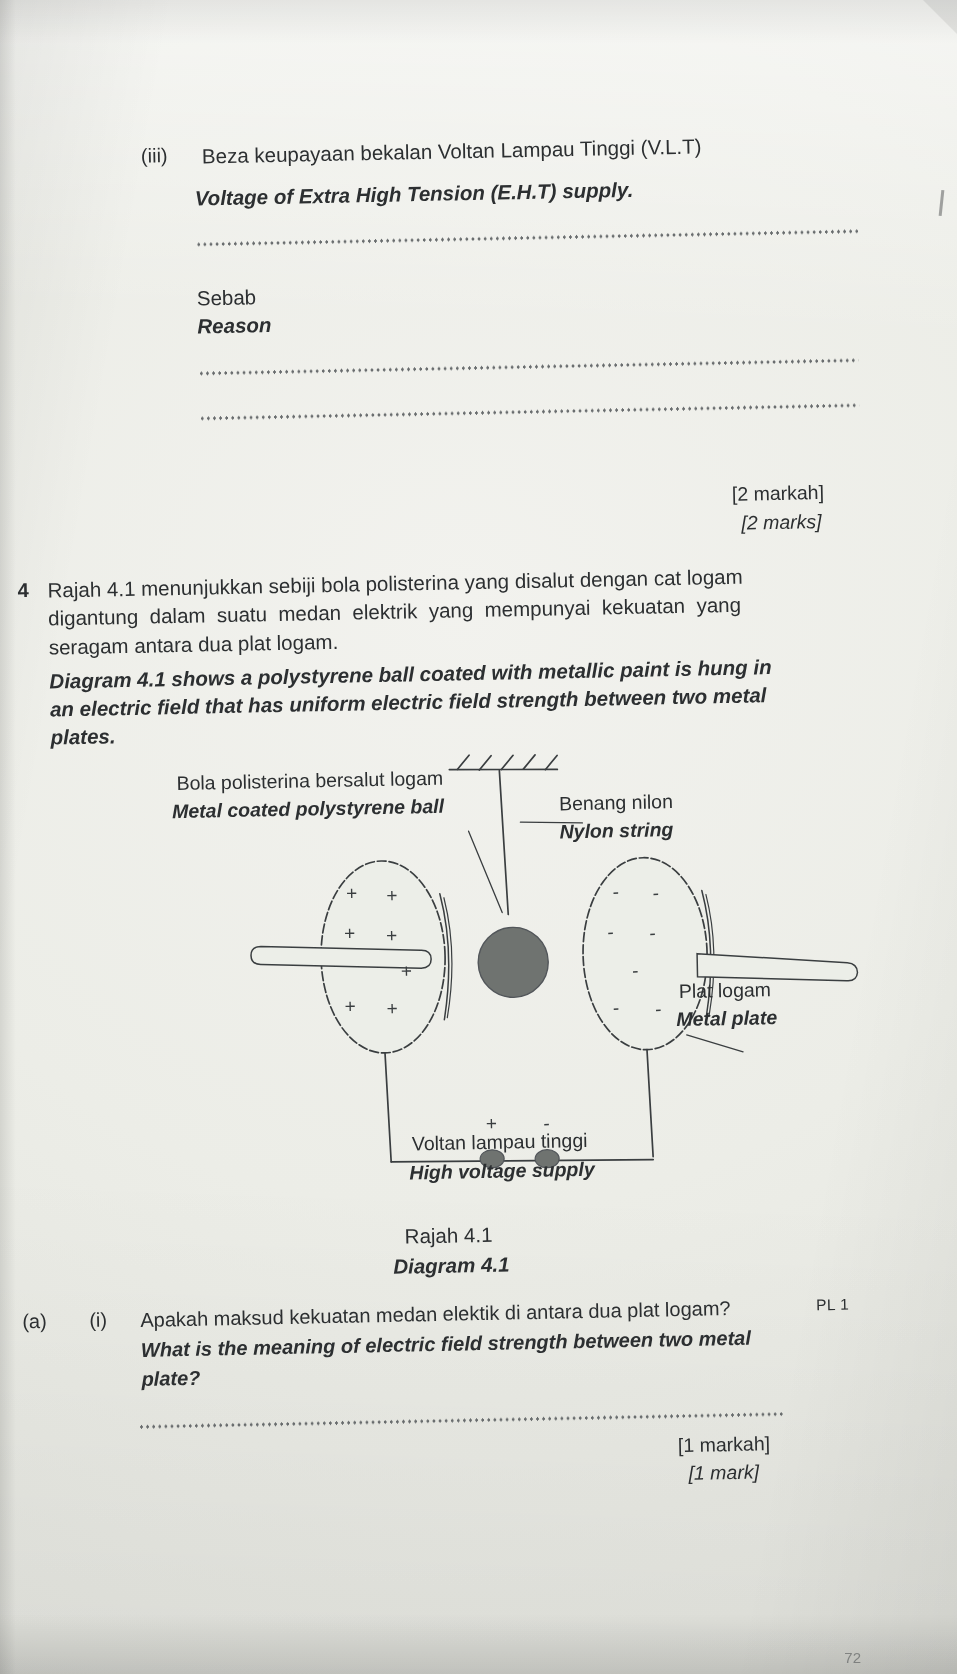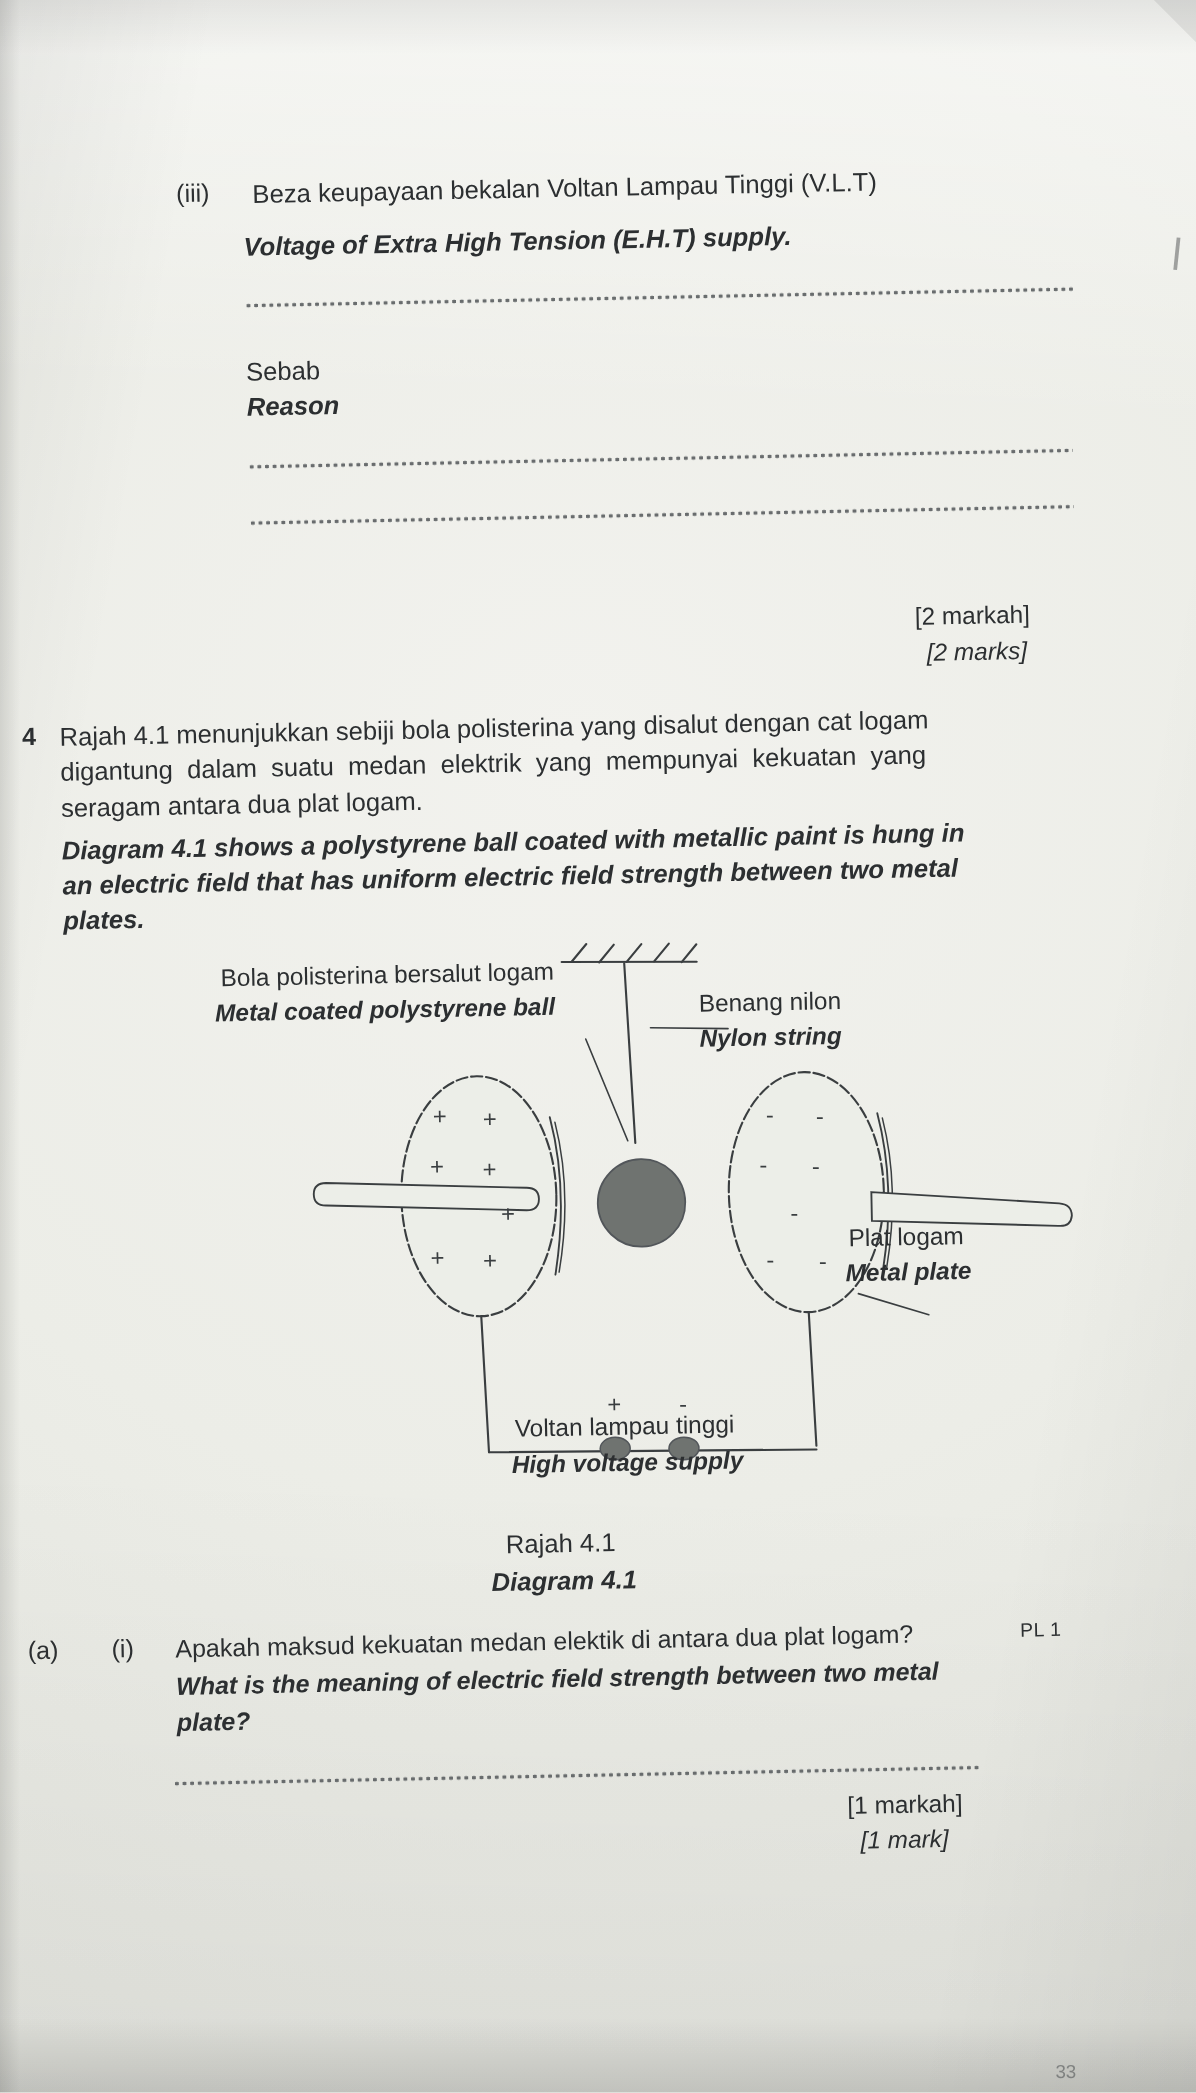--- a/index.html
+++ b/index.html
@@ -209,13 +209,13 @@
   <div class="txt bi" style="left:128px; top:1330px; font-size:20px; font-weight:600;">What is the meaning of electric field strength between two metal</div>
   <div class="txt bi" style="left:128px; top:1359px; font-size:20px; font-weight:600;">plate?</div>
 
   <div class="dots" style="left:124px; top:1418px; width:646px;"></div>
 
   <div class="txt lbl-ms" style="left:663px; top:1437px;">[1 markah]</div>
   <div class="txt lbl-ms bi" style="left:673px; top:1465px;">[1 mark]</div>
 
 </div>
 
-<div class="page-num">33</div>
+<div class="page-num">72</div>
 
 </body></html>

